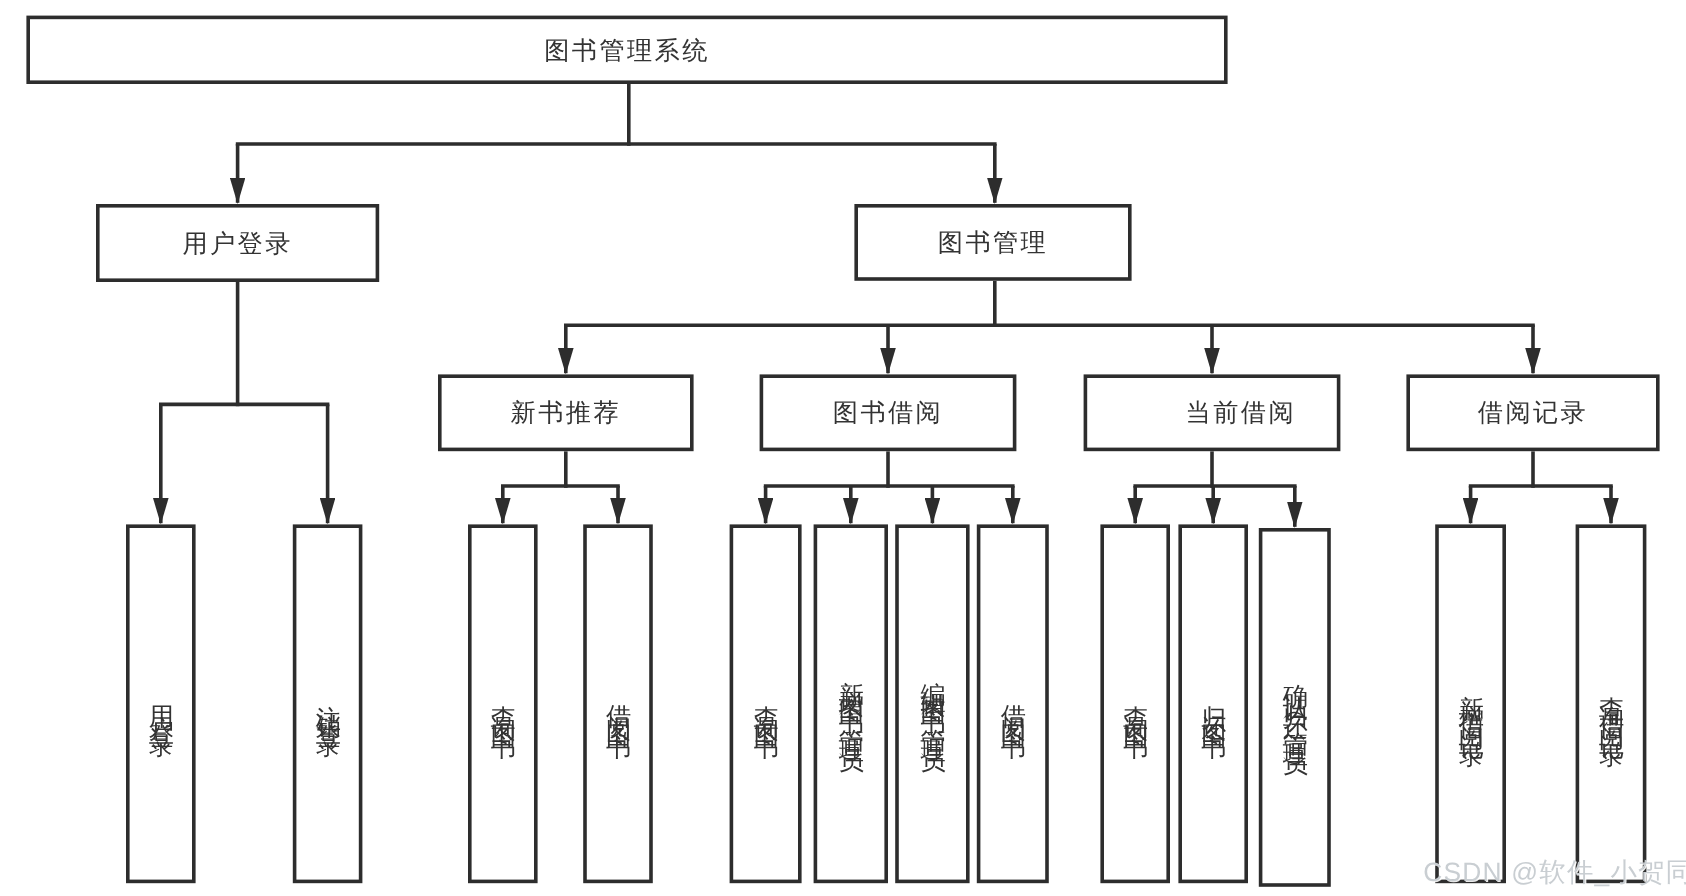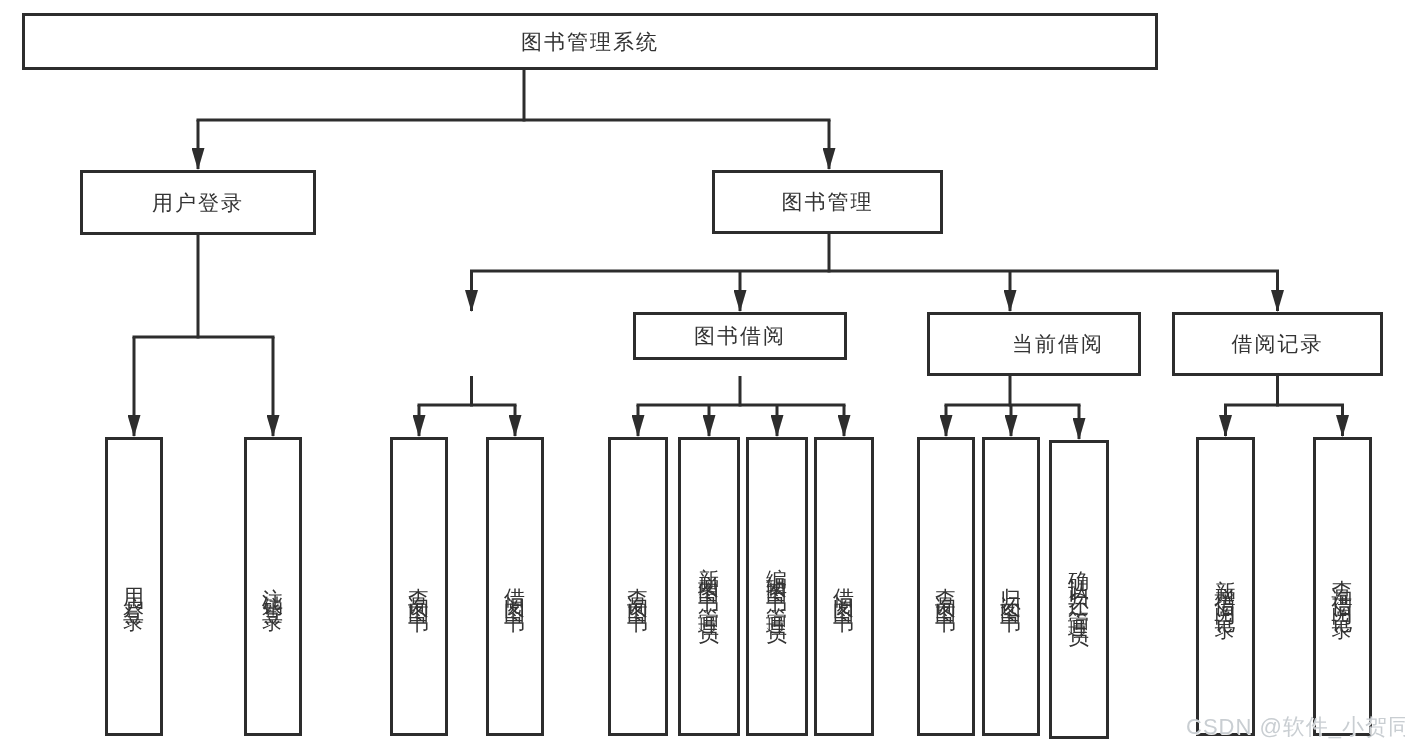--- a/index.html
+++ b/index.html
@@ -107,35 +107,38 @@
       <path class="edge" d="M1079,405 V439" marker-end="url(#arrowhead)"></path>
     </g>
     <g>
       <path class="edge" d="M1277.5,376 V406.5"></path>
       <path class="edge" d="M1224,405 H1344"></path>
       <path class="edge" d="M1225.5,405 V436" marker-end="url(#arrowhead)"></path>
       <path class="edge" d="M1342.5,405 V436" marker-end="url(#arrowhead)"></path>
     </g>
   </svg>
 
-  <div class="box hbox" style="left:22px; top:13px; width:1136px; height:57px;">
+  <div class="box hbox" style="left:22px; top:13px; width:1001px; height:57px;">
     <span class="label">图书管理系统</span>
   </div>
 
   <div class="box hbox" style="left:80px; top:170px; width:236px; height:65px;">
     <span class="label">用户登录</span>
   </div>
   <div class="box hbox" style="left:712px; top:170px; width:231px; height:64px;">
     <span class="label">图书管理</span>
   </div>
 
-  <div class="box hbox" style="left:633px; top:312px; width:214px; height:48px;">
+  <div class="box hbox" style="left:365px; top:312px; width:213px; height:64px;">
+    <span class="label">新书推荐</span>
+  </div>
+  <div class="box hbox" style="left:633px; top:312px; width:214px; height:64px;">
     <span class="label">图书借阅</span>
   </div>
-  <div class="box hbox" style="left:927px; top:312px; width:214px; height:64px;padding-left:48px;">
+  <div class="box hbox" style="left:903px; top:312px; width:214px; height:64px;padding-left:48px;">
     <span class="label">当前借阅</span>
   </div>
   <div class="box hbox" style="left:1172px; top:312px; width:211px; height:64px;">
     <span class="label">借阅记录</span>
   </div>
 
   <div class="box vbox" style="left:105px; top:437px; width:58px; height:299px;">
     <span class="label">用户登录</span>
   </div>
   <div class="box vbox" style="left:244px; top:437px; width:58px; height:299px;">

